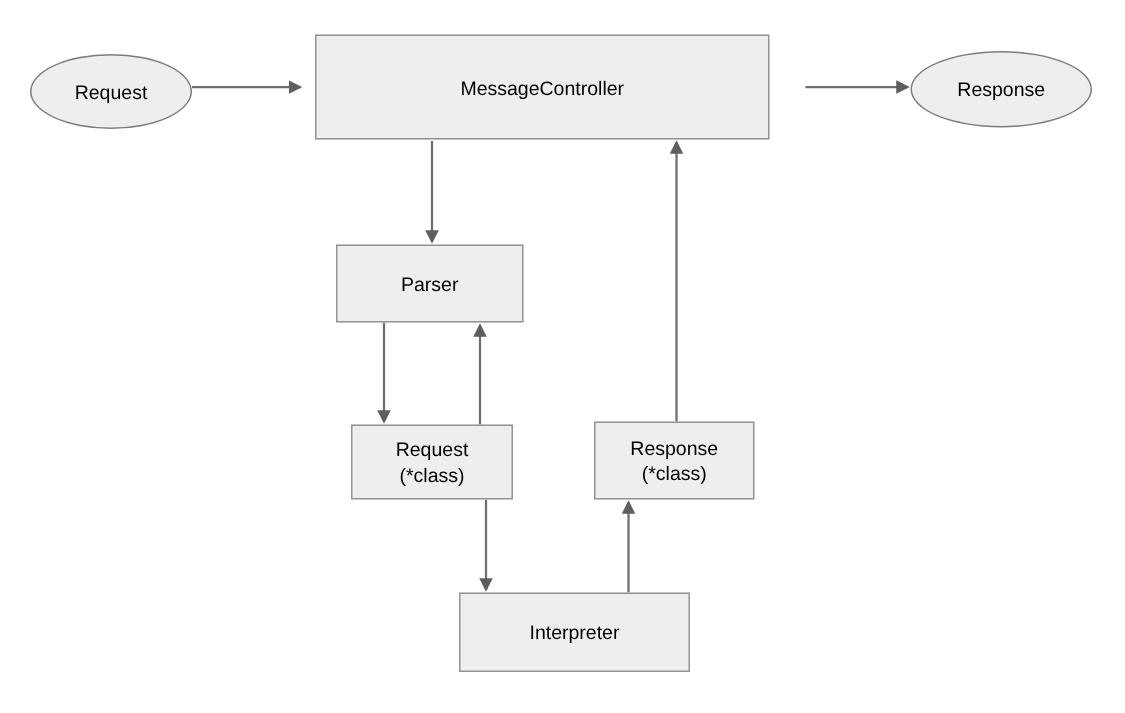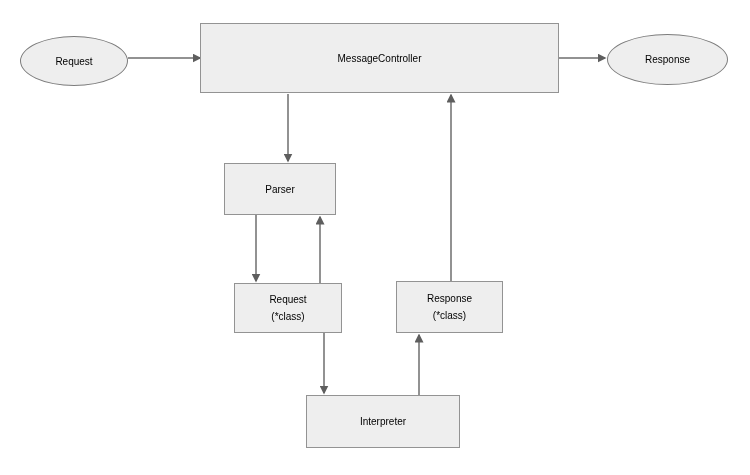--- a/index.html
+++ b/index.html
@@ -24,21 +24,21 @@
   }
   .node {
     position: absolute;
     box-sizing: border-box;
     display: flex;
     flex-direction: column;
     align-items: center;
     justify-content: center;
     background: #eeeeee;
     color: #000000;
-    font-size: 10px;
+    font-size: 13px;
     line-height: 17px;
     text-align: center;
   }
   .node.rect {
     border: 1.5px solid #939393;
   }
   .node.ellipse {
     border: 1.5px solid #7c7c7c;
     border-radius: 50%;
   }
@@ -67,29 +67,29 @@
       <line x1="324" y1="333" x2="324" y2="393" marker-end="url(#arrowhead)"></line>
       <line x1="419" y1="395" x2="419" y2="335" marker-end="url(#arrowhead)"></line>
       <line x1="451" y1="281" x2="451" y2="95" marker-end="url(#arrowhead)"></line>
     </g>
   </svg>
 
   <div class="node ellipse" style="left:20px; top:36px; width:108px; height:50px;">
     <span class="lbl">Request</span>
   </div>
 
-  <div class="node rect" style="left:200px; top:23px; width:359px; height:70px;">
+  <div class="node rect" style="left:210px; top:23px; width:303px; height:70px;">
     <span class="lbl">MessageController</span>
   </div>
 
   <div class="node ellipse" style="left:607px; top:34px; width:121px; height:51px;">
     <span class="lbl">Response</span>
   </div>
 
-  <div class="node rect" style="left:224px; top:163px; width:112px; height:52px;">
+  <div class="node rect" style="left:224px; top:163px; width:125px; height:52px;">
     <span class="lbl">Parser</span>
   </div>
 
   <div class="node rect" style="left:234px; top:283px; width:108px; height:50px;">
     <span class="lbl">Request</span>
     <span class="lbl">(*class)</span>
   </div>
 
   <div class="node rect" style="left:396px; top:281px; width:107px; height:52px;">
     <span class="lbl">Response</span>

